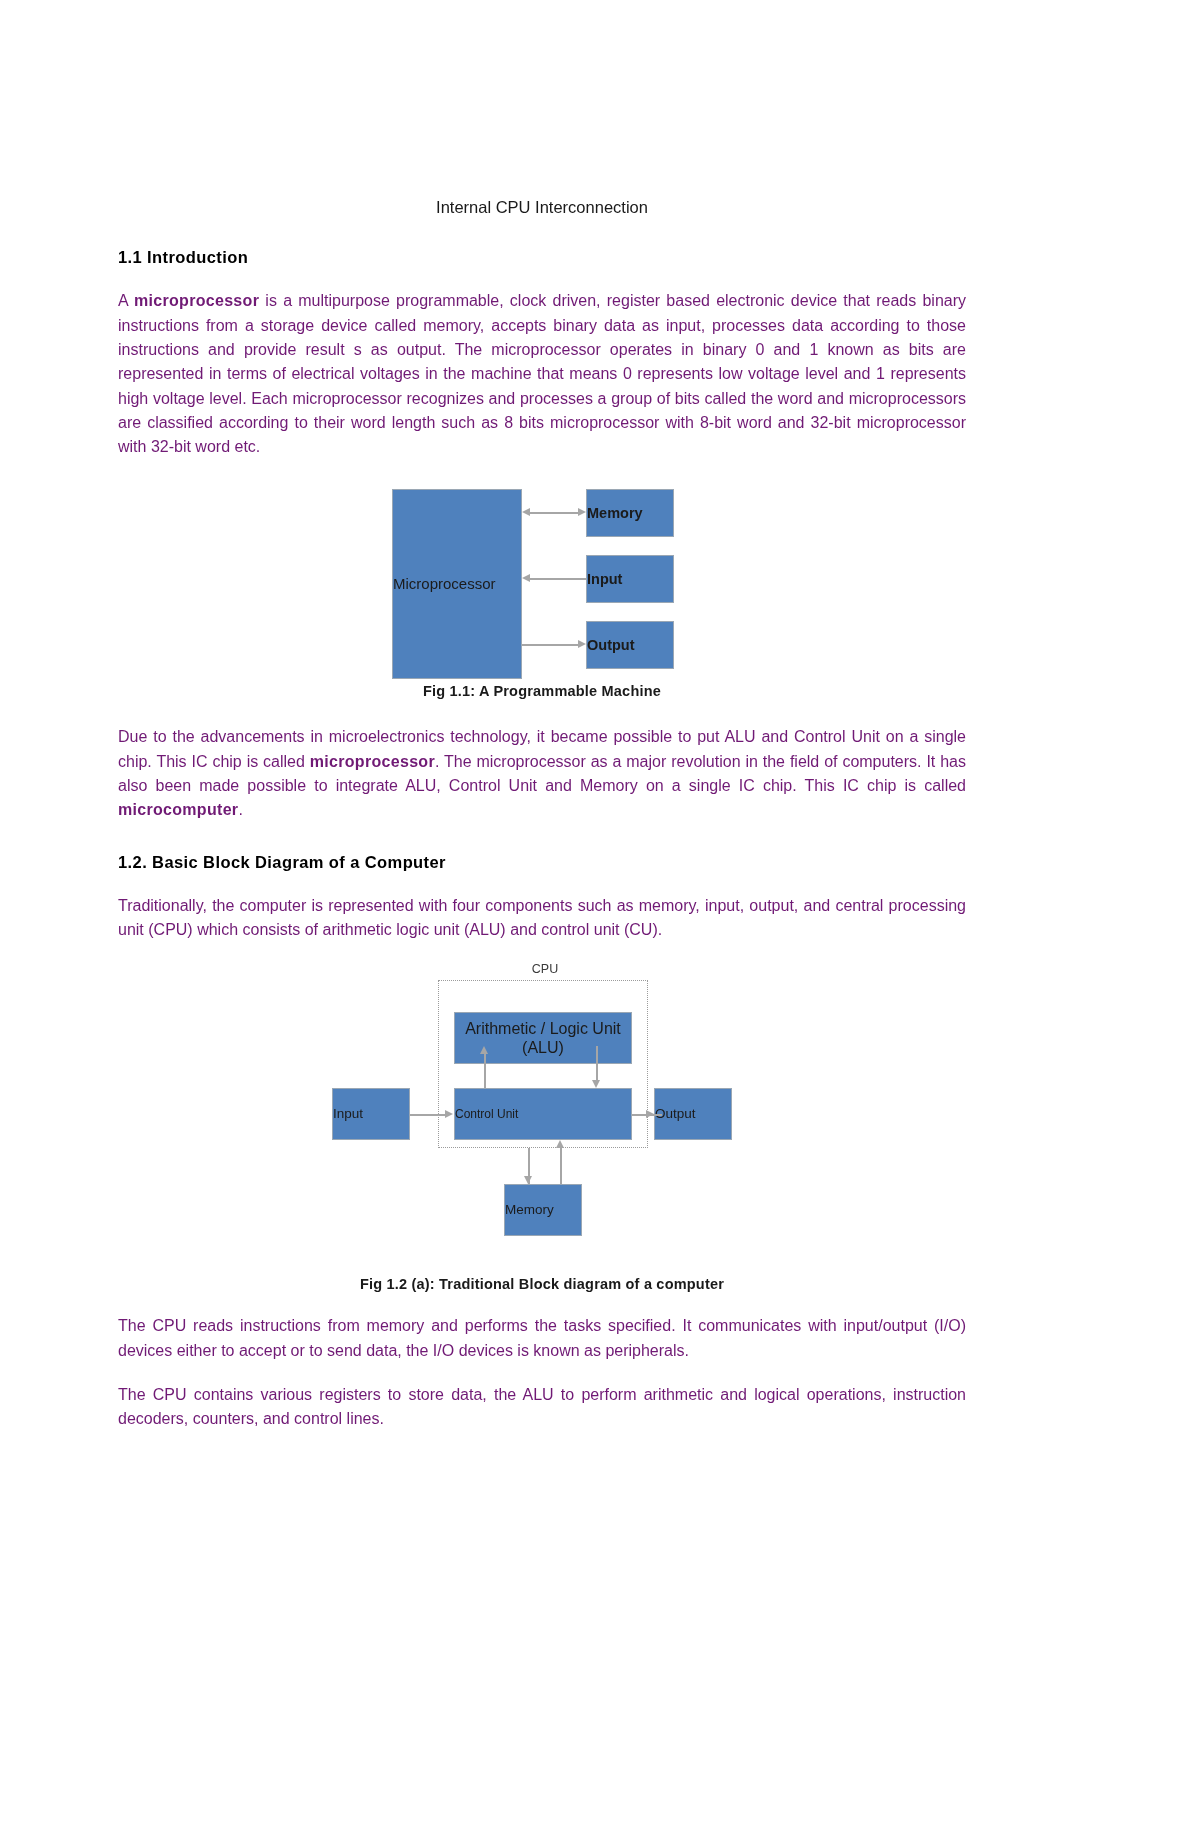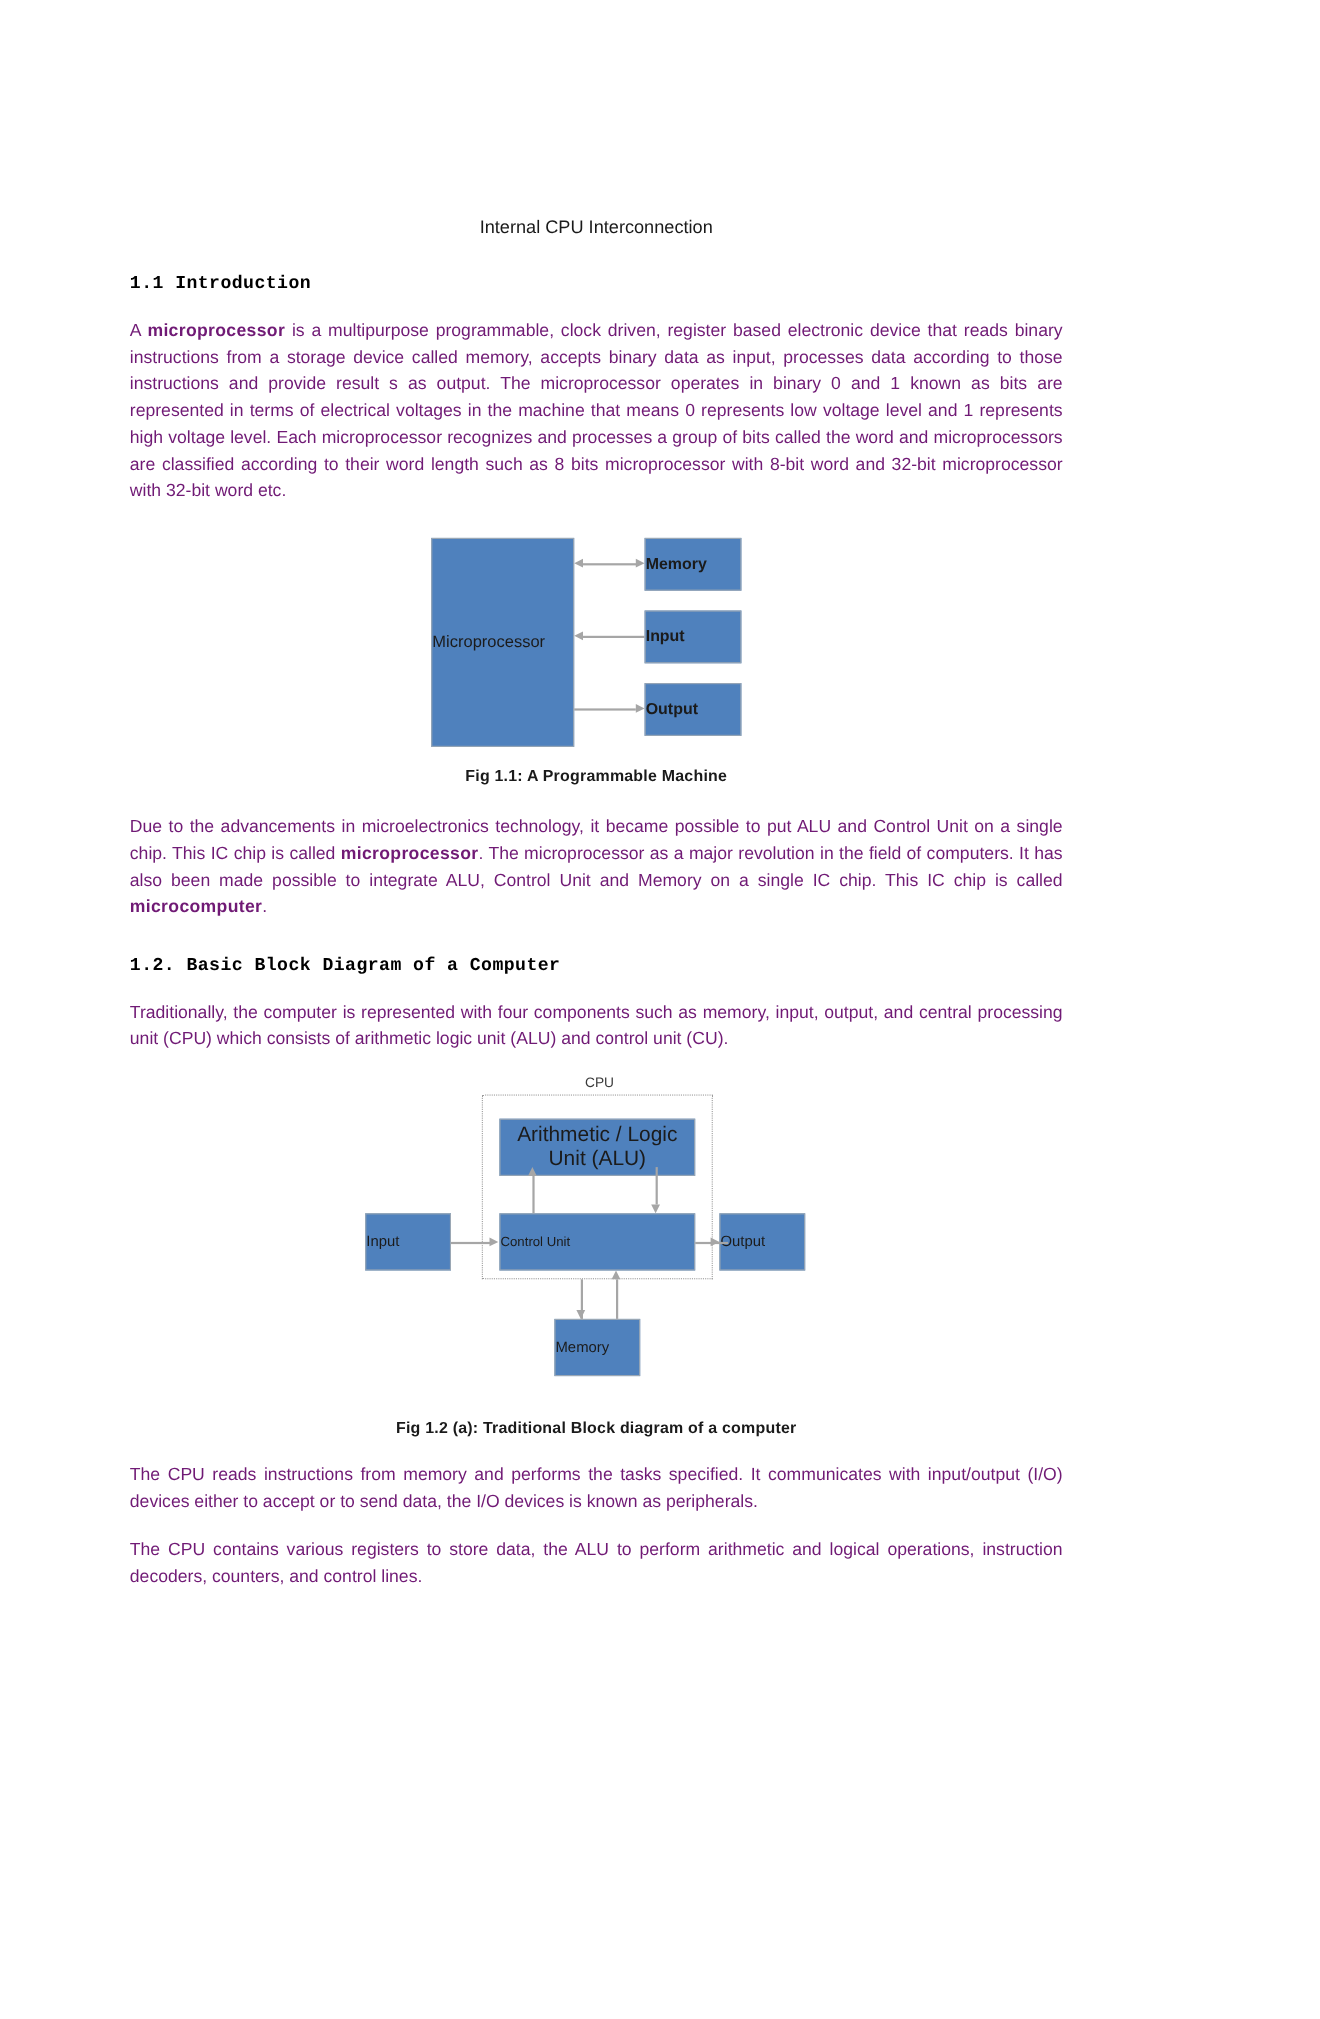--- a/index.html
+++ b/index.html
@@ -39,21 +39,20 @@
     margin: 0 0 30px 0;
     font-weight: 400;
   }
 
   h2.section-heading {
     font-size: 16.5px;
     font-weight: bold;
     letter-spacing: 0.4px;
     margin: 0 0 22px 0;
     color: #000;
-    font-family: Liberation Mono, monospace;
   }
 
   p.body-text {
     font-size: 16px;
     line-height: 1.52;
     text-align: justify;
     margin: 0 0 20px 0;
     color: #701a75;
   }
 
@@ -62,21 +61,21 @@
   .figure {
     margin: 6px 0 10px 0;
     text-align: center;
   }
 
   .fig-caption {
     font-size: 14.5px;
     font-weight: bold;
     color: #1a1a1a;
     text-align: center;
-    margin-top: 19px;
+    margin-top: 4px;
     letter-spacing: 0.2px;
   }
 
   
   .fig1-wrap {
     position: relative;
     width: 300px;
     height: 198px;
     margin: 22px auto 0 auto;
   }
@@ -139,23 +138,23 @@
     color: #3a3a3a;
   }
   .cpu-box {
     position: absolute;
     left: 106px; top: 18px;
     width: 210px; height: 168px;
     border: 1.5px dotted #9b9b9b;
     background: transparent;
   }
   .f2-alu {
-    left: 122px; top: 40px;
+    left: 122px; top: 50px;
     width: 178px; height: 52px;
-    font-size: 19px;
+    font-size: 16px;
     padding: 0 6px;
   }
   .f2-cu {
     left: 122px; top: 126px;
     width: 178px; height: 52px;
     font-size: 12px;
   }
   .f2-input {
     left: 0px; top: 126px;
     width: 78px; height: 52px;

